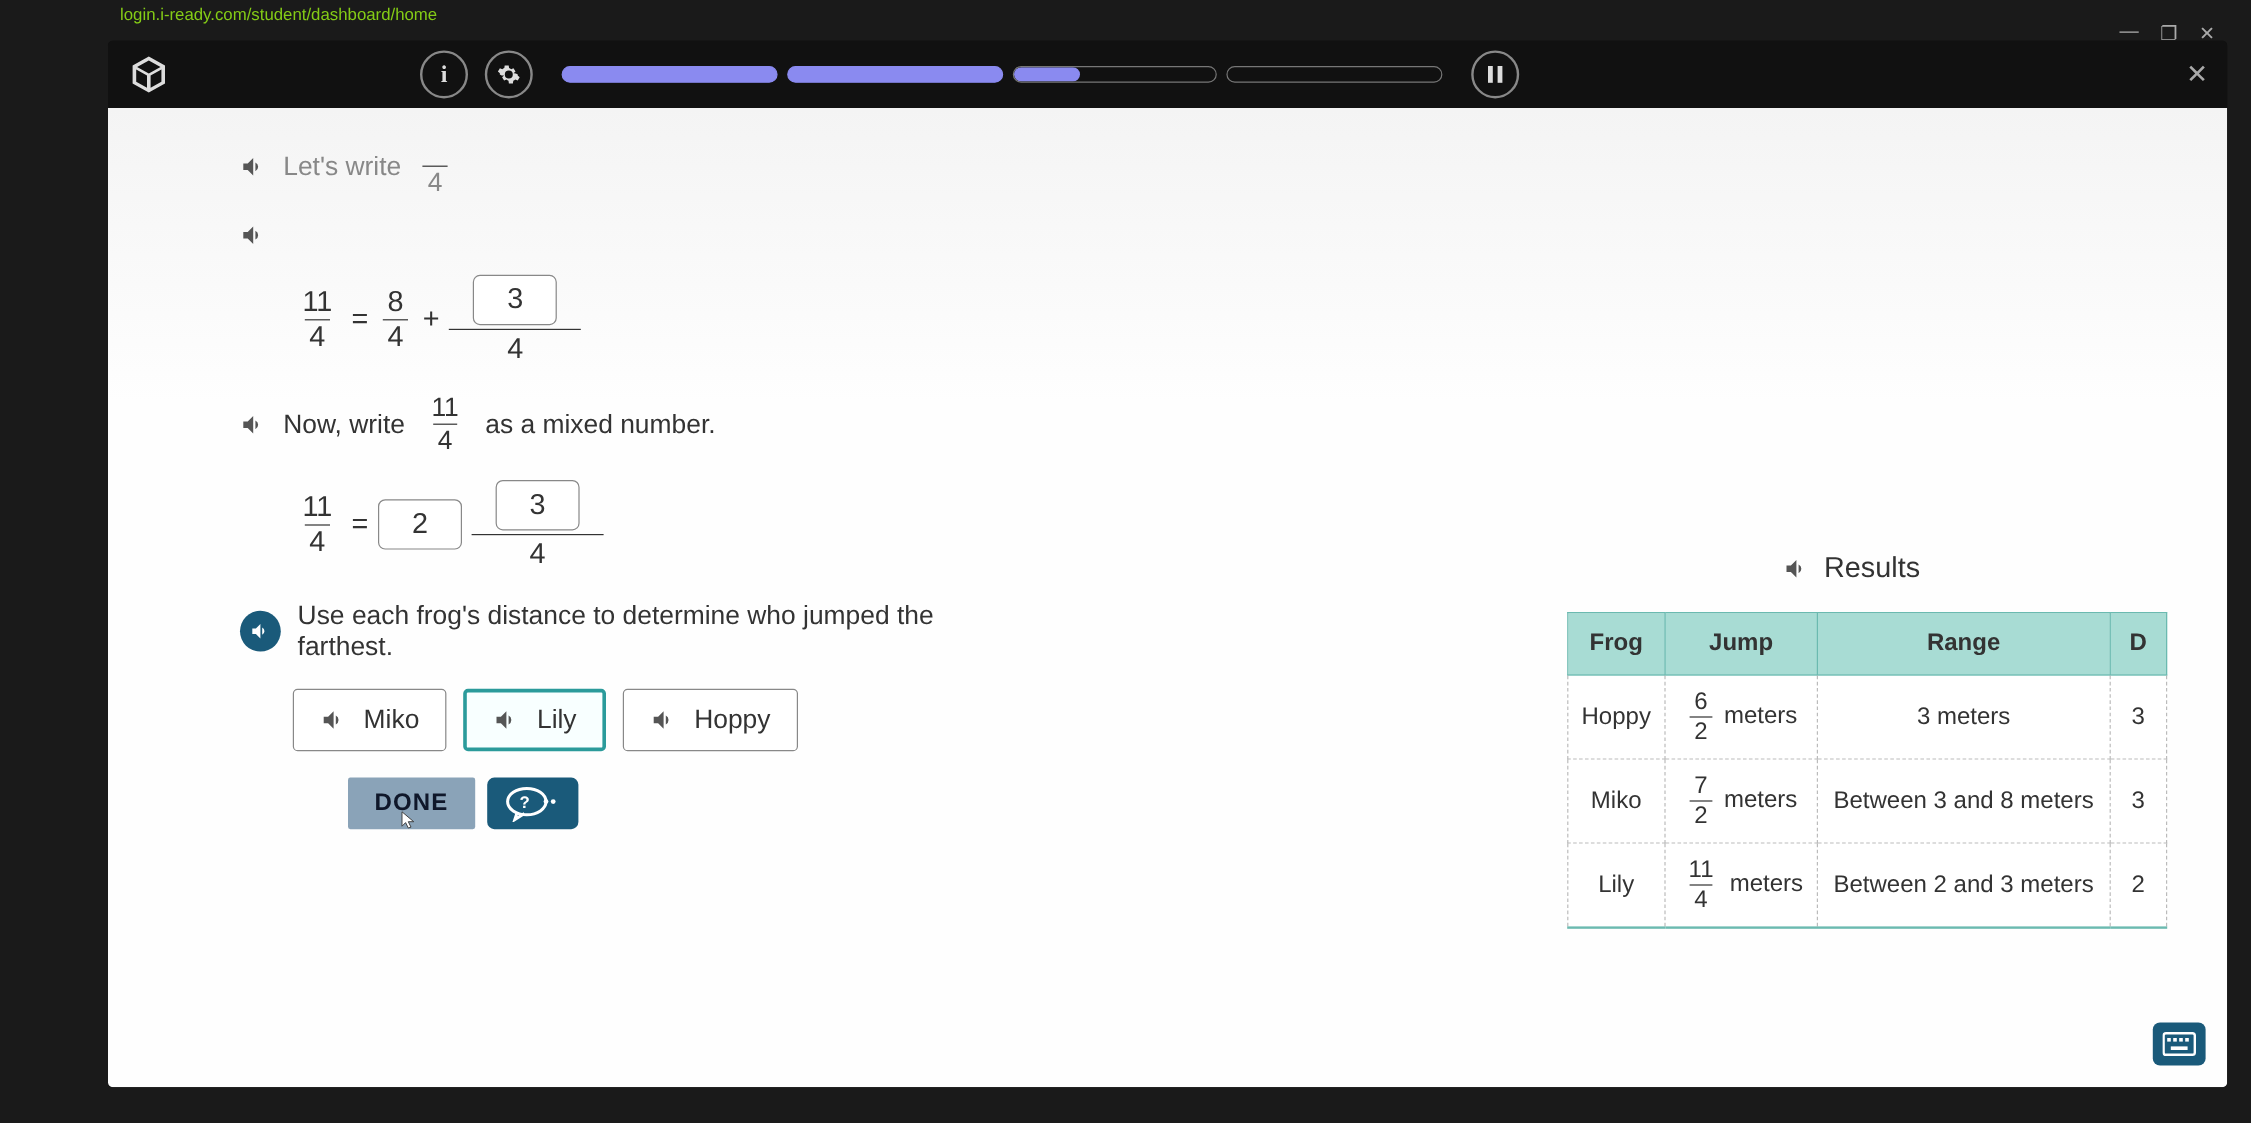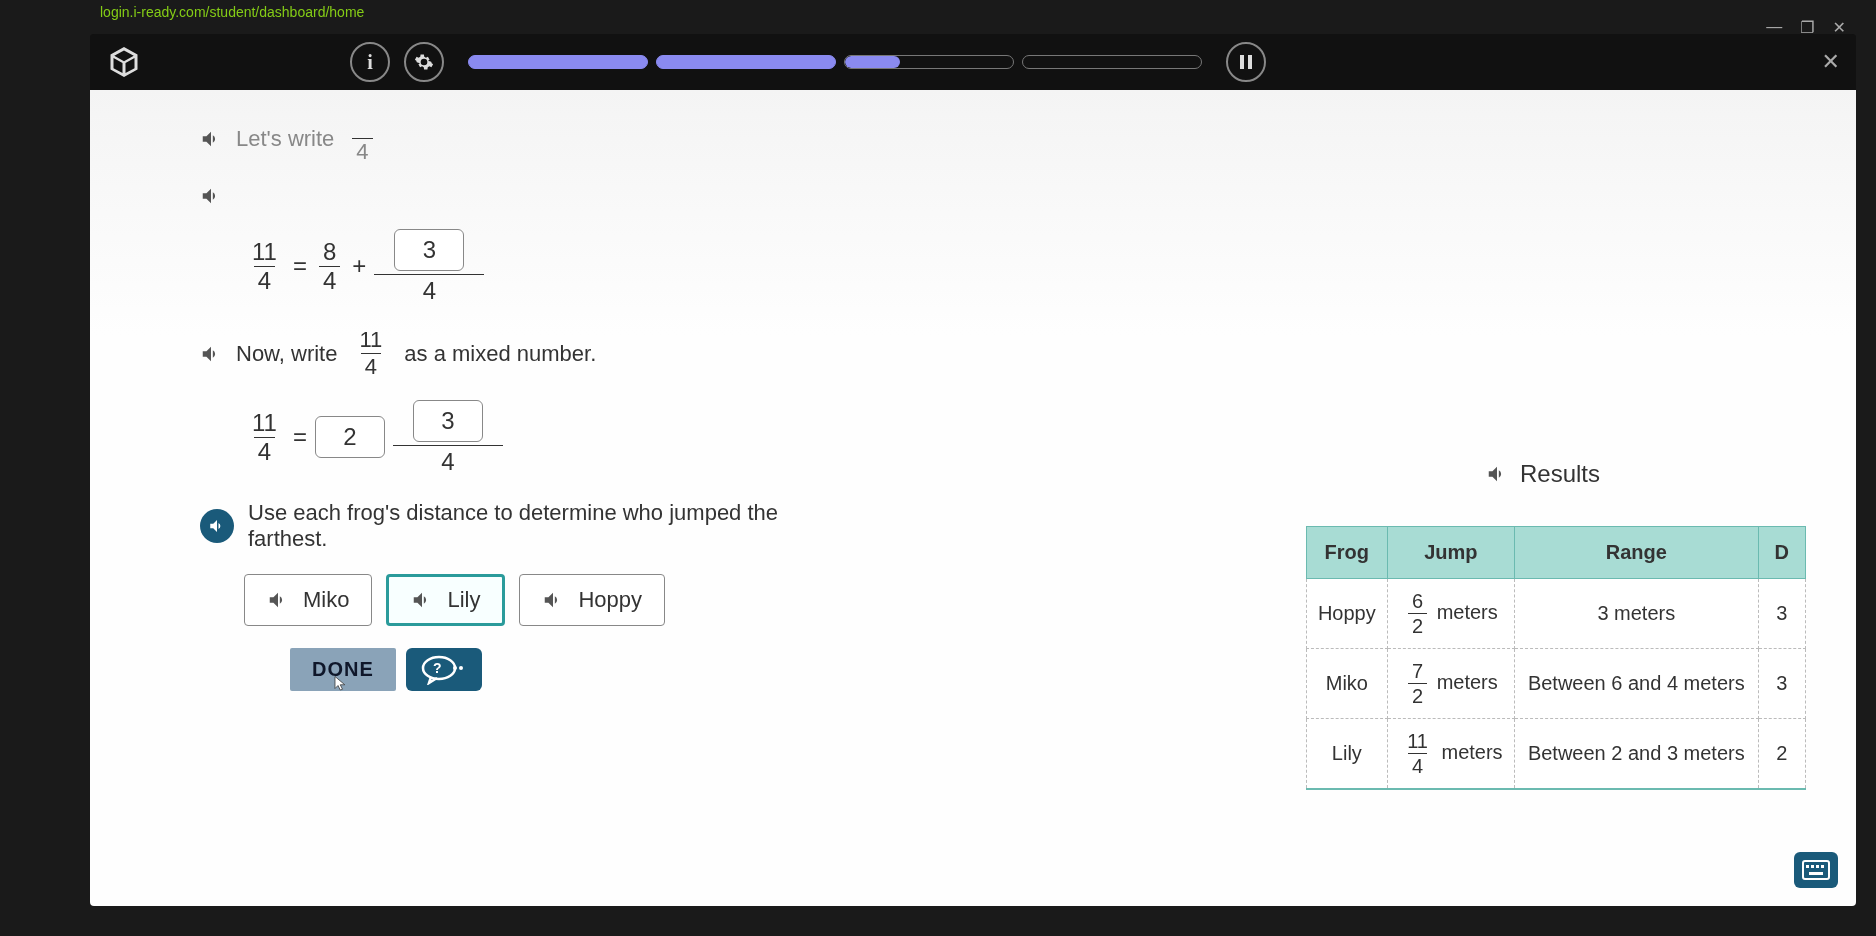--- a/index.html
+++ b/index.html
@@ -253,21 +253,21 @@
     top: 370px;
     right: 50px;
     width: 500px;
   }
   .results-title {
     display: flex;
     align-items: center;
     gap: 12px;
     font-size: 24px;
     color: #333;
-    margin-bottom: 38px;
+    margin-bottom: 22px;
     margin-left: 180px;
   }
   .results-table {
     border-collapse: collapse;
     width: 100%;
     font-size: 20px;
     color: #333;
   }
   .results-table th {
     background: #a8dcd4;
@@ -492,21 +492,21 @@
                 </span> <span>meters</span></td>
             <td>3 meters</td>
             <td>3</td>
           </tr>
           <tr>
             <td>Miko</td>
             <td><span class="frac">
                   <span class="num">7</span>
                   <span class="den">2</span>
                 </span> <span>meters</span></td>
-            <td>Between 6 and 4 meters</td>
+            <td>Between 3 and 8 meters</td>
             <td>3</td>
           </tr>
           <tr>
             <td>Lily</td>
             <td><span class="frac">
                   <span class="num">11</span>
                   <span class="den">4</span>
                 </span> <span>meters</span></td>
             <td>Between 2 and 3 meters</td>
             <td>2</td>

